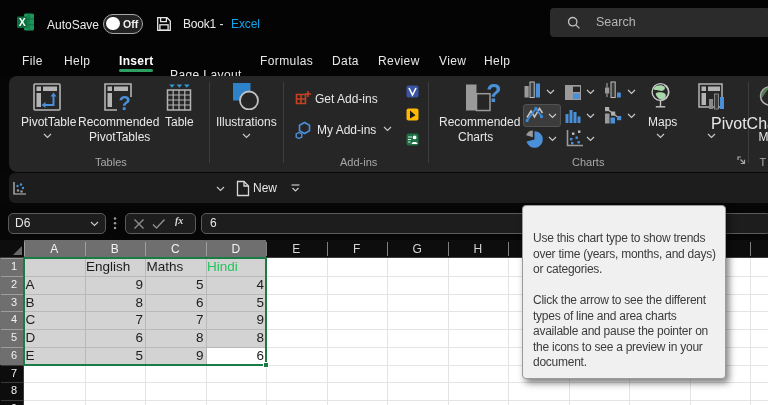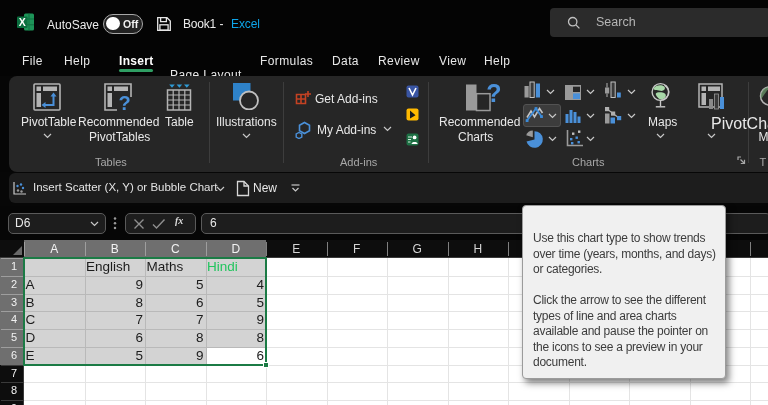--- a/index.html
+++ b/index.html
@@ -261,21 +261,20 @@
 <div class="abs" style="left:0;top:172px;width:768px;height:34px;background:#070707;"></div>
 <div class="abs" style="left:9px;top:172.5px;width:759px;height:30px;background:#1d1d1d;border-radius:6px 0 0 6px;"></div>
 <svg class="abs" style="left:12px;top:181px" width="15" height="15" viewBox="0 0 15 15">
   <path d="M2 1 V13 H14" fill="none" stroke="#c8c8c8" stroke-width="1.2"></path>
   <circle cx="5.5" cy="5" r="1.2" fill="#4a90d9"></circle>
   <circle cx="9" cy="3.5" r="1.2" fill="#4a90d9"></circle>
   <circle cx="11" cy="7" r="1.2" fill="#4a90d9"></circle>
   <circle cx="6" cy="9.5" r="1.2" fill="#9a9a9a"></circle>
   <circle cx="9.5" cy="10.5" r="1.2" fill="#9a9a9a"></circle>
 </svg>
-<div class="txt" style="left:33px;top:181.2px;font-size:11.5px;color:#e3e3e3;">Insert Scatter (X, Y) or Bubble Chart</div>
 <svg class="abs" style="left:216px;top:186px" width="9" height="6" viewBox="0 0 9 6">
       <path d="M1 1 L4.5 4.5 L8 1" fill="none" stroke="#c8c8c8" stroke-width="1.2"></path>
     </svg>
 <svg class="abs" style="left:236px;top:180px" width="14" height="17" viewBox="0 0 14 17">
   <path d="M1.5 1.5 H8 L12.5 6 V15.5 H1.5 Z" fill="none" stroke="#d8d8d8" stroke-width="1.3"></path>
   <path d="M8 1.5 V6 H12.5" fill="none" stroke="#d8d8d8" stroke-width="1.3"></path>
 </svg>
 <div class="txt" style="left:253px;top:181.2px;font-size:12px;">New</div>
 <svg class="abs" style="left:290px;top:184px" width="11" height="9" viewBox="0 0 11 9">
   <path d="M1.5 1 H9.5" stroke="#c8c8c8" stroke-width="1.2"></path>

